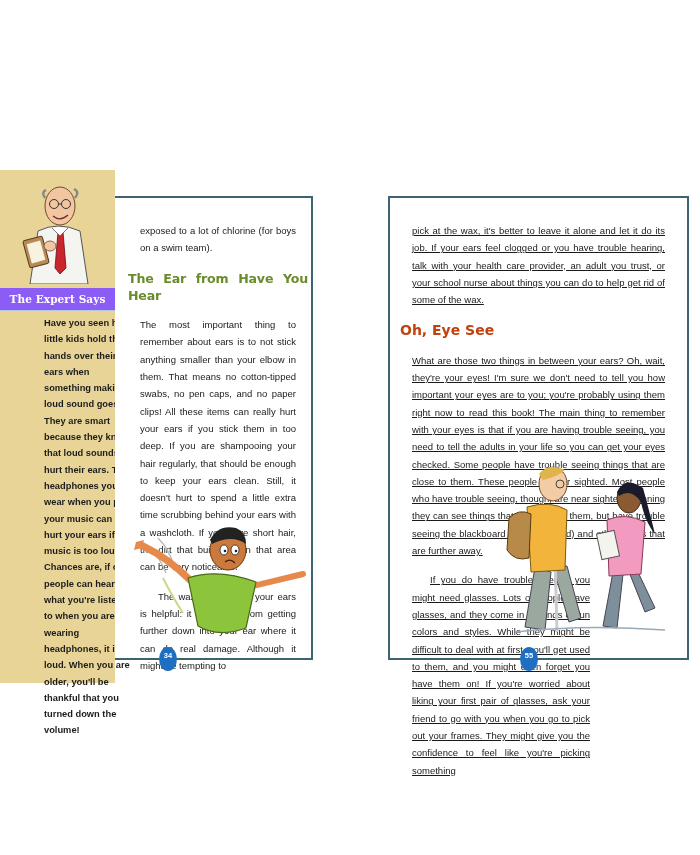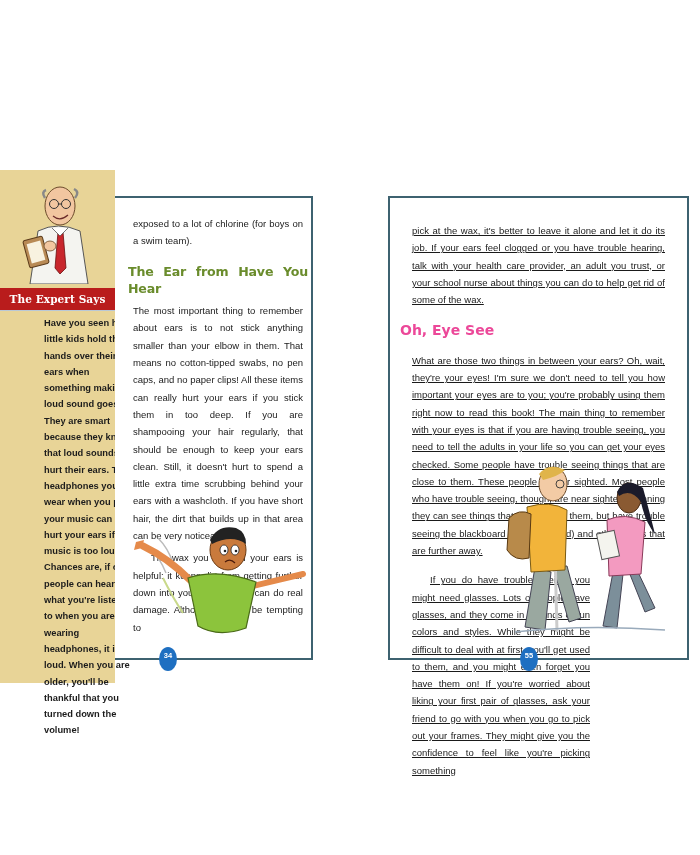--- a/index.html
+++ b/index.html
@@ -4,43 +4,43 @@
 <style>
   html, body { margin:0; padding:0; background:#ffffff; }
   body { width:700px; height:855px; position:relative; overflow:hidden;
          font-family:"DejaVu Sans", sans-serif; color:#1a1a1a; }
 
   
   .sidebar { position:absolute; left:0; top:170px; width:115px; height:513px;
              background:#e8d497; }
   .doctor { position:absolute; left:8px; top:6px; width:100px; height:108px; }
   .expert-banner { position:absolute; left:0; top:118px; width:115px; height:22px;
-                   background:#b91c1c; color:#fff; font-family:"DejaVu Serif", serif;
+                   background:#8b5cf6; color:#fff; font-family:"DejaVu Serif", serif;
                    font-weight:bold; font-size:10.5px; line-height:22px; text-align:center;
                    letter-spacing:0.1px; border-bottom:1px solid #b9c8d6; }
   .expert-text { position:absolute; left:20px; top:145px; width:94px;
                  font-size:9.3px; line-height:16.3px; font-weight:bold; color:#1c1c1c;
                  font-family:"Liberation Sans", sans-serif;margin-left:24px; }
 
   
   .frame-left { position:absolute; left:115px; top:196px; width:196px; height:460px;
                 border-top:2px solid #3d6270; border-right:2px solid #3d6270;
                 border-bottom:2px solid #3d6270; background:#fff; }
   .frame-right { position:absolute; left:388px; top:196px; width:297px; height:460px;
                  border:2px solid #3d6270; background:#fff; }
 
   .body-text { font-family:"Liberation Sans", sans-serif; font-size:9.5px;
                line-height:17.3px; color:#1a1a1a; text-align:justify; }
   .left-col { position:absolute; left:128px; top:210px; width:180px; }
-  .left-col p { margin:5px; }
+  .left-col p { margin:12px; }
   .indent { text-indent:18px; }
 
   .h-green { font-family:"DejaVu Sans", sans-serif; font-weight:bold; color:#6a8c2c;
              font-size:12.6px; margin:13px 0 5px 0; letter-spacing:-0.2px; }
-  .h-orange { font-family:"DejaVu Sans", sans-serif; font-weight:bold; color:#ec4899;
+  .h-orange { font-family:"DejaVu Sans", sans-serif; font-weight:bold; color:#c2410c;
               font-size:14px; margin:14px 0 4px 0; }
 
   .right-col { position:absolute; left:400px; top:210px; width:277px; }
   .right-col p { margin:12px;text-decoration:underline; }
   .wrap-text { width:178px; }
 
   
   .boy-illustration { position:absolute; left:128px; top:518px; width:185px; height:120px; }
   .kids-illustration { position:absolute; left:495px; top:462px; width:178px; height:180px; }
 

